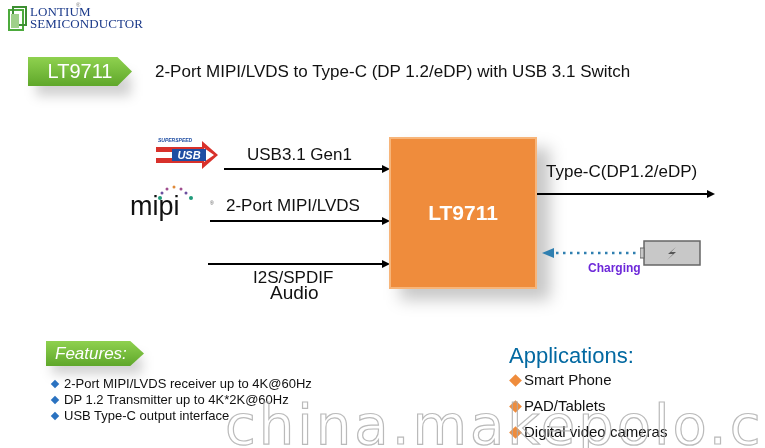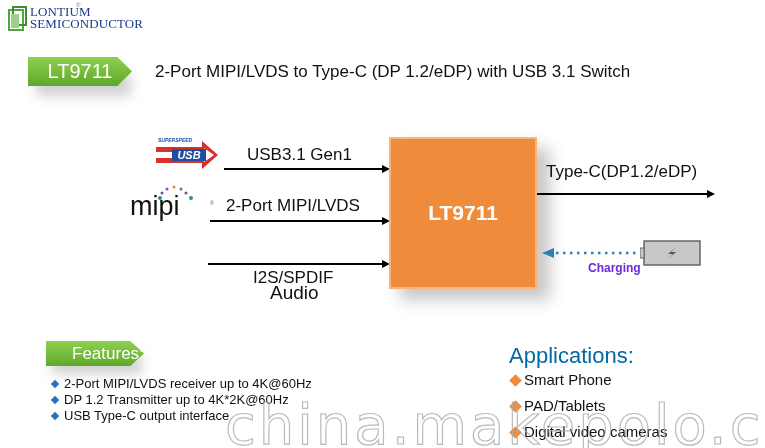--- a/index.html
+++ b/index.html
@@ -20,21 +20,21 @@
     
     .banner {
       background:linear-gradient(#8fd14f, #5fa72a);
       color:#fff; display:flex; align-items:center; justify-content:center;
       clip-path:polygon(0 0, 86% 0, 100% 50%, 86% 100%, 0 100%);
       box-shadow:0 6px 10px rgba(0,0,0,0.35);
     }
     .banner-shadow { background:rgba(0,0,0,0.18); filter:blur(6px); }
     .title-banner { left:28px; top:57px; width:104px; height:29px; font-size:20px; }
     .title-banner-shadow { left:36px; top:74px; width:95px; height:22px; }
-    .features-banner { left:46px; top:341px; width:98px; height:25px; font-size:17px; justify-content:flex-start; padding-left:26px; box-sizing:border-box; }
+    .features-banner { left:46px; top:341px; width:98px; height:25px; font-size:17px; justify-content:flex-start; padding-left:9px; box-sizing:border-box;font-style:italic; }
     .features-banner-shadow { left:52px; top:356px; width:90px; height:18px; }
 
     .main-title { left:155px; top:62px; font-size:17px; color:#111; white-space:nowrap; }
 
     
     .chip-shadow { left:400px; top:148px; width:150px; height:152px; background:rgba(0,0,0,0.22); filter:blur(8px); }
     .chip {
       left:389px; top:137px; width:148px; height:152px;
       background:#ef8c3c; border:2px solid #f7b57a; box-sizing:border-box;
       display:flex; align-items:center; justify-content:center;

